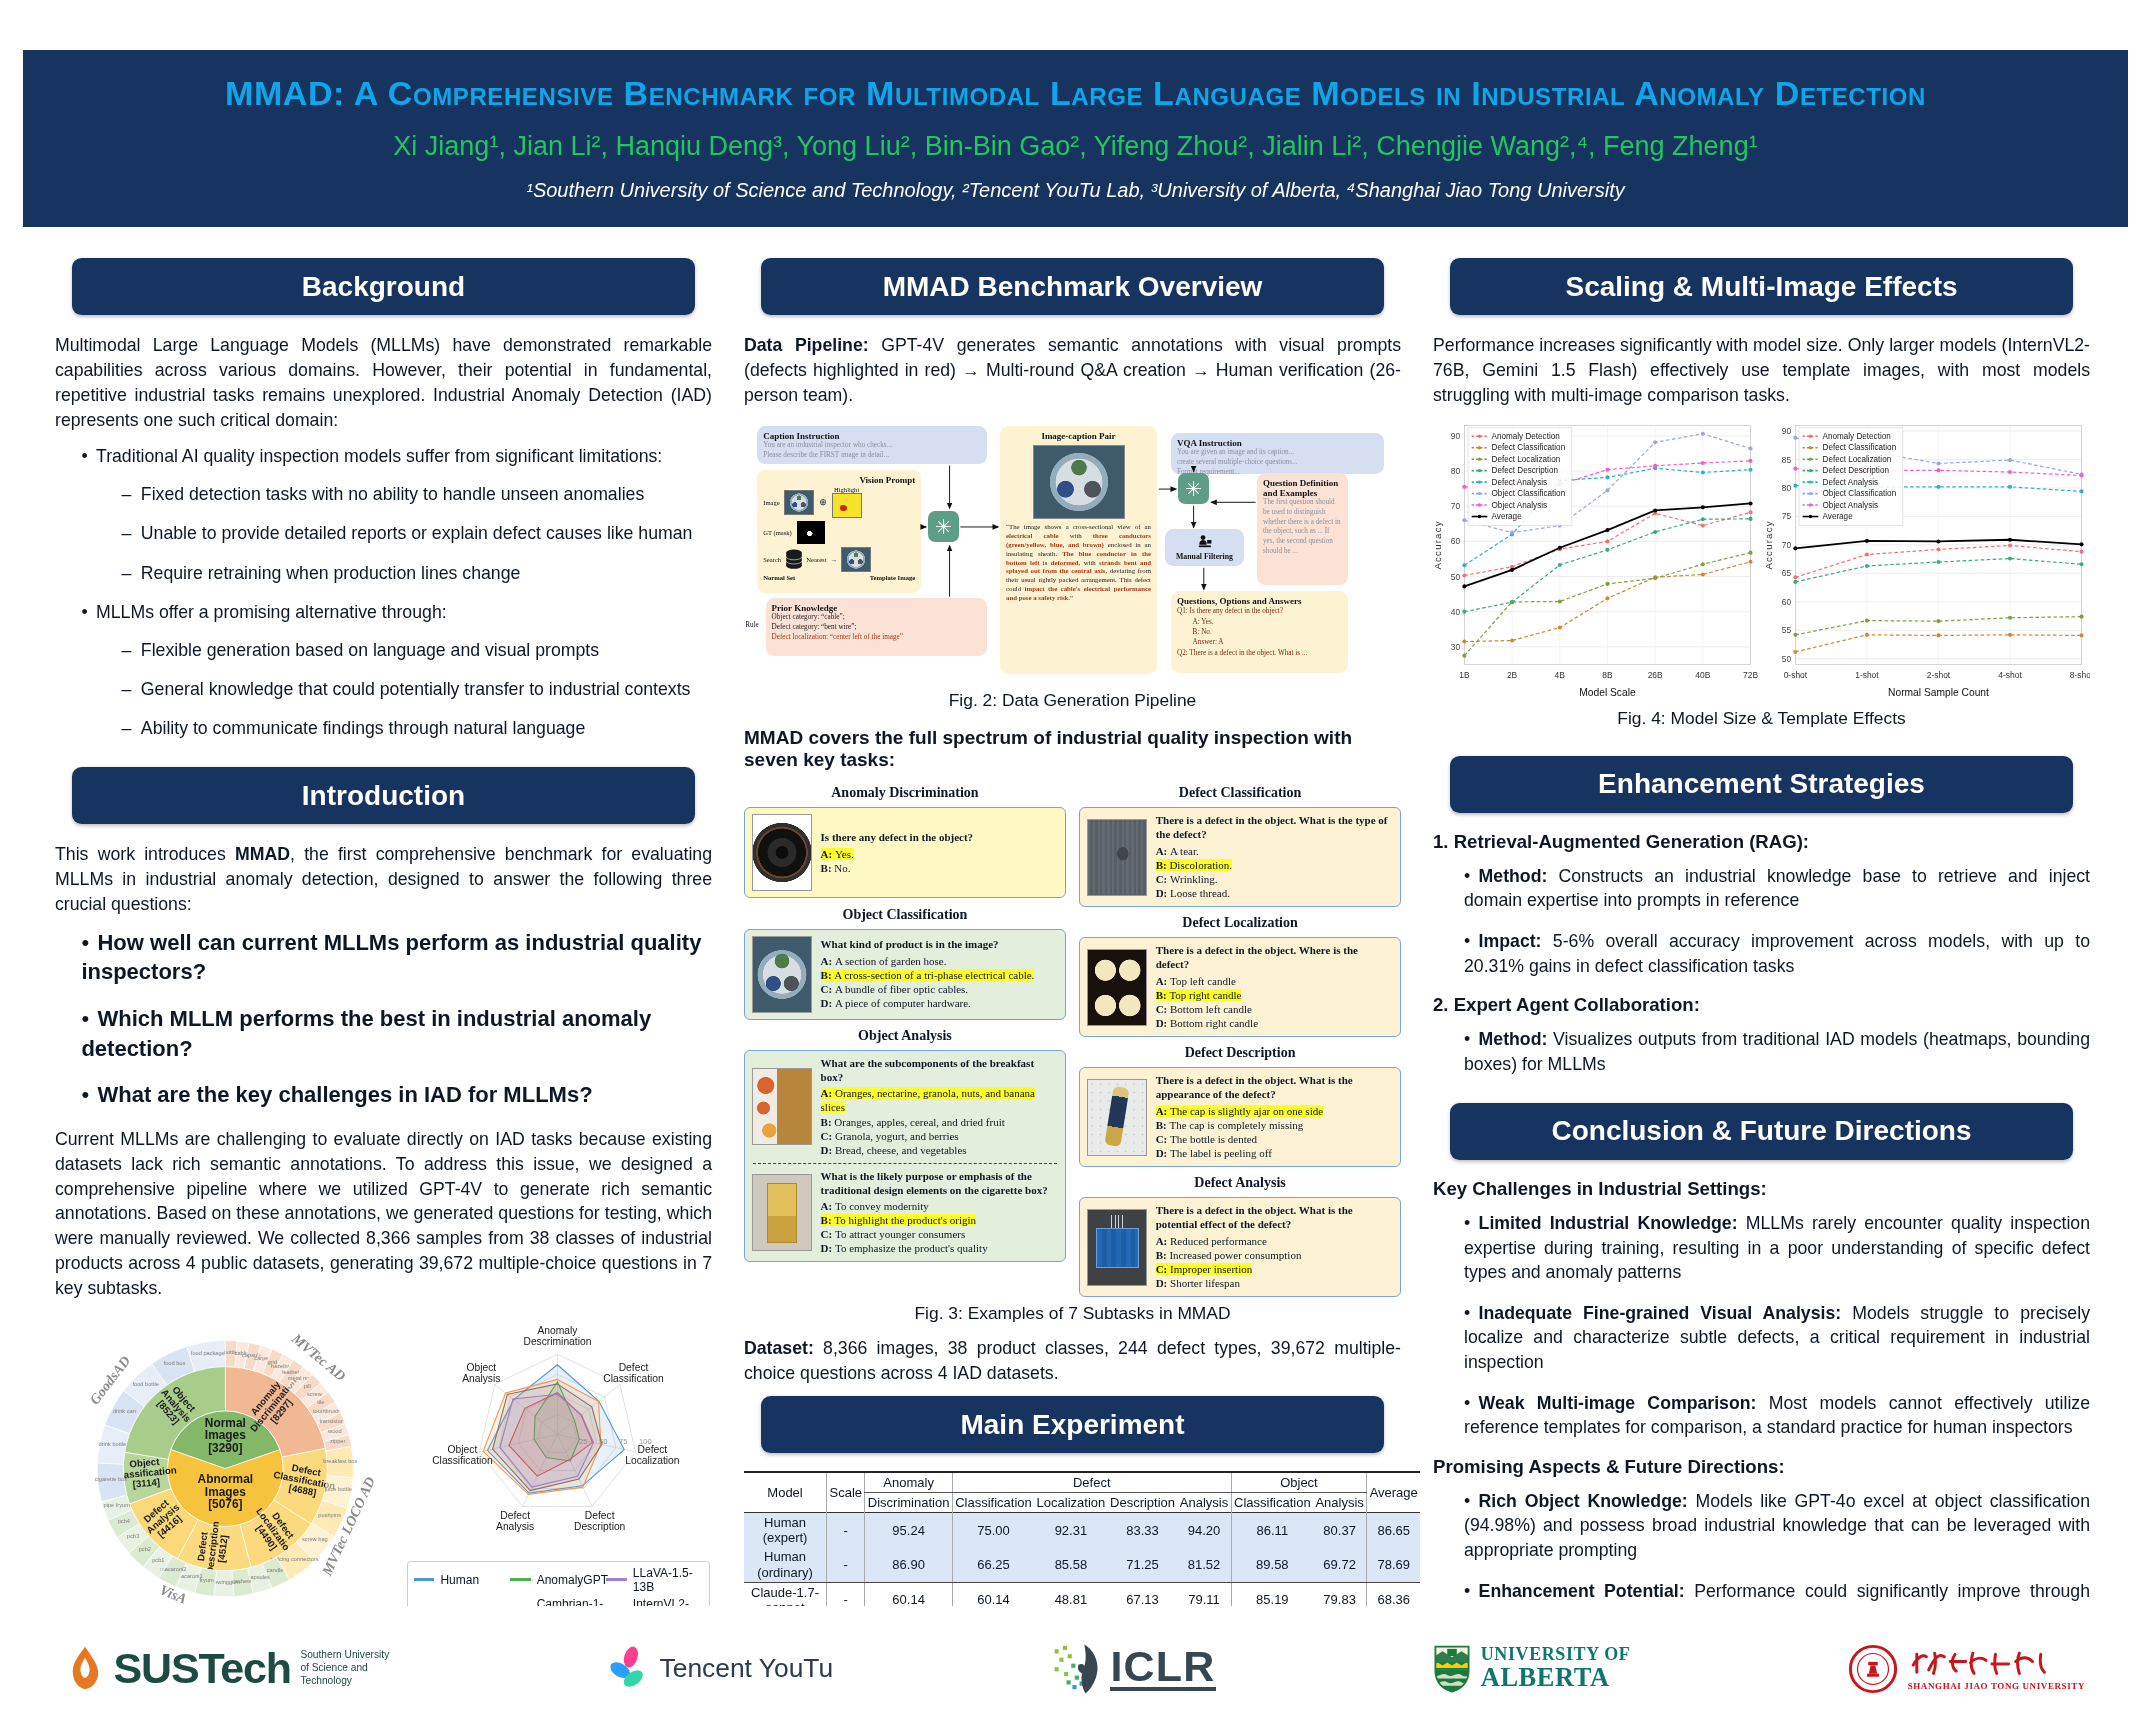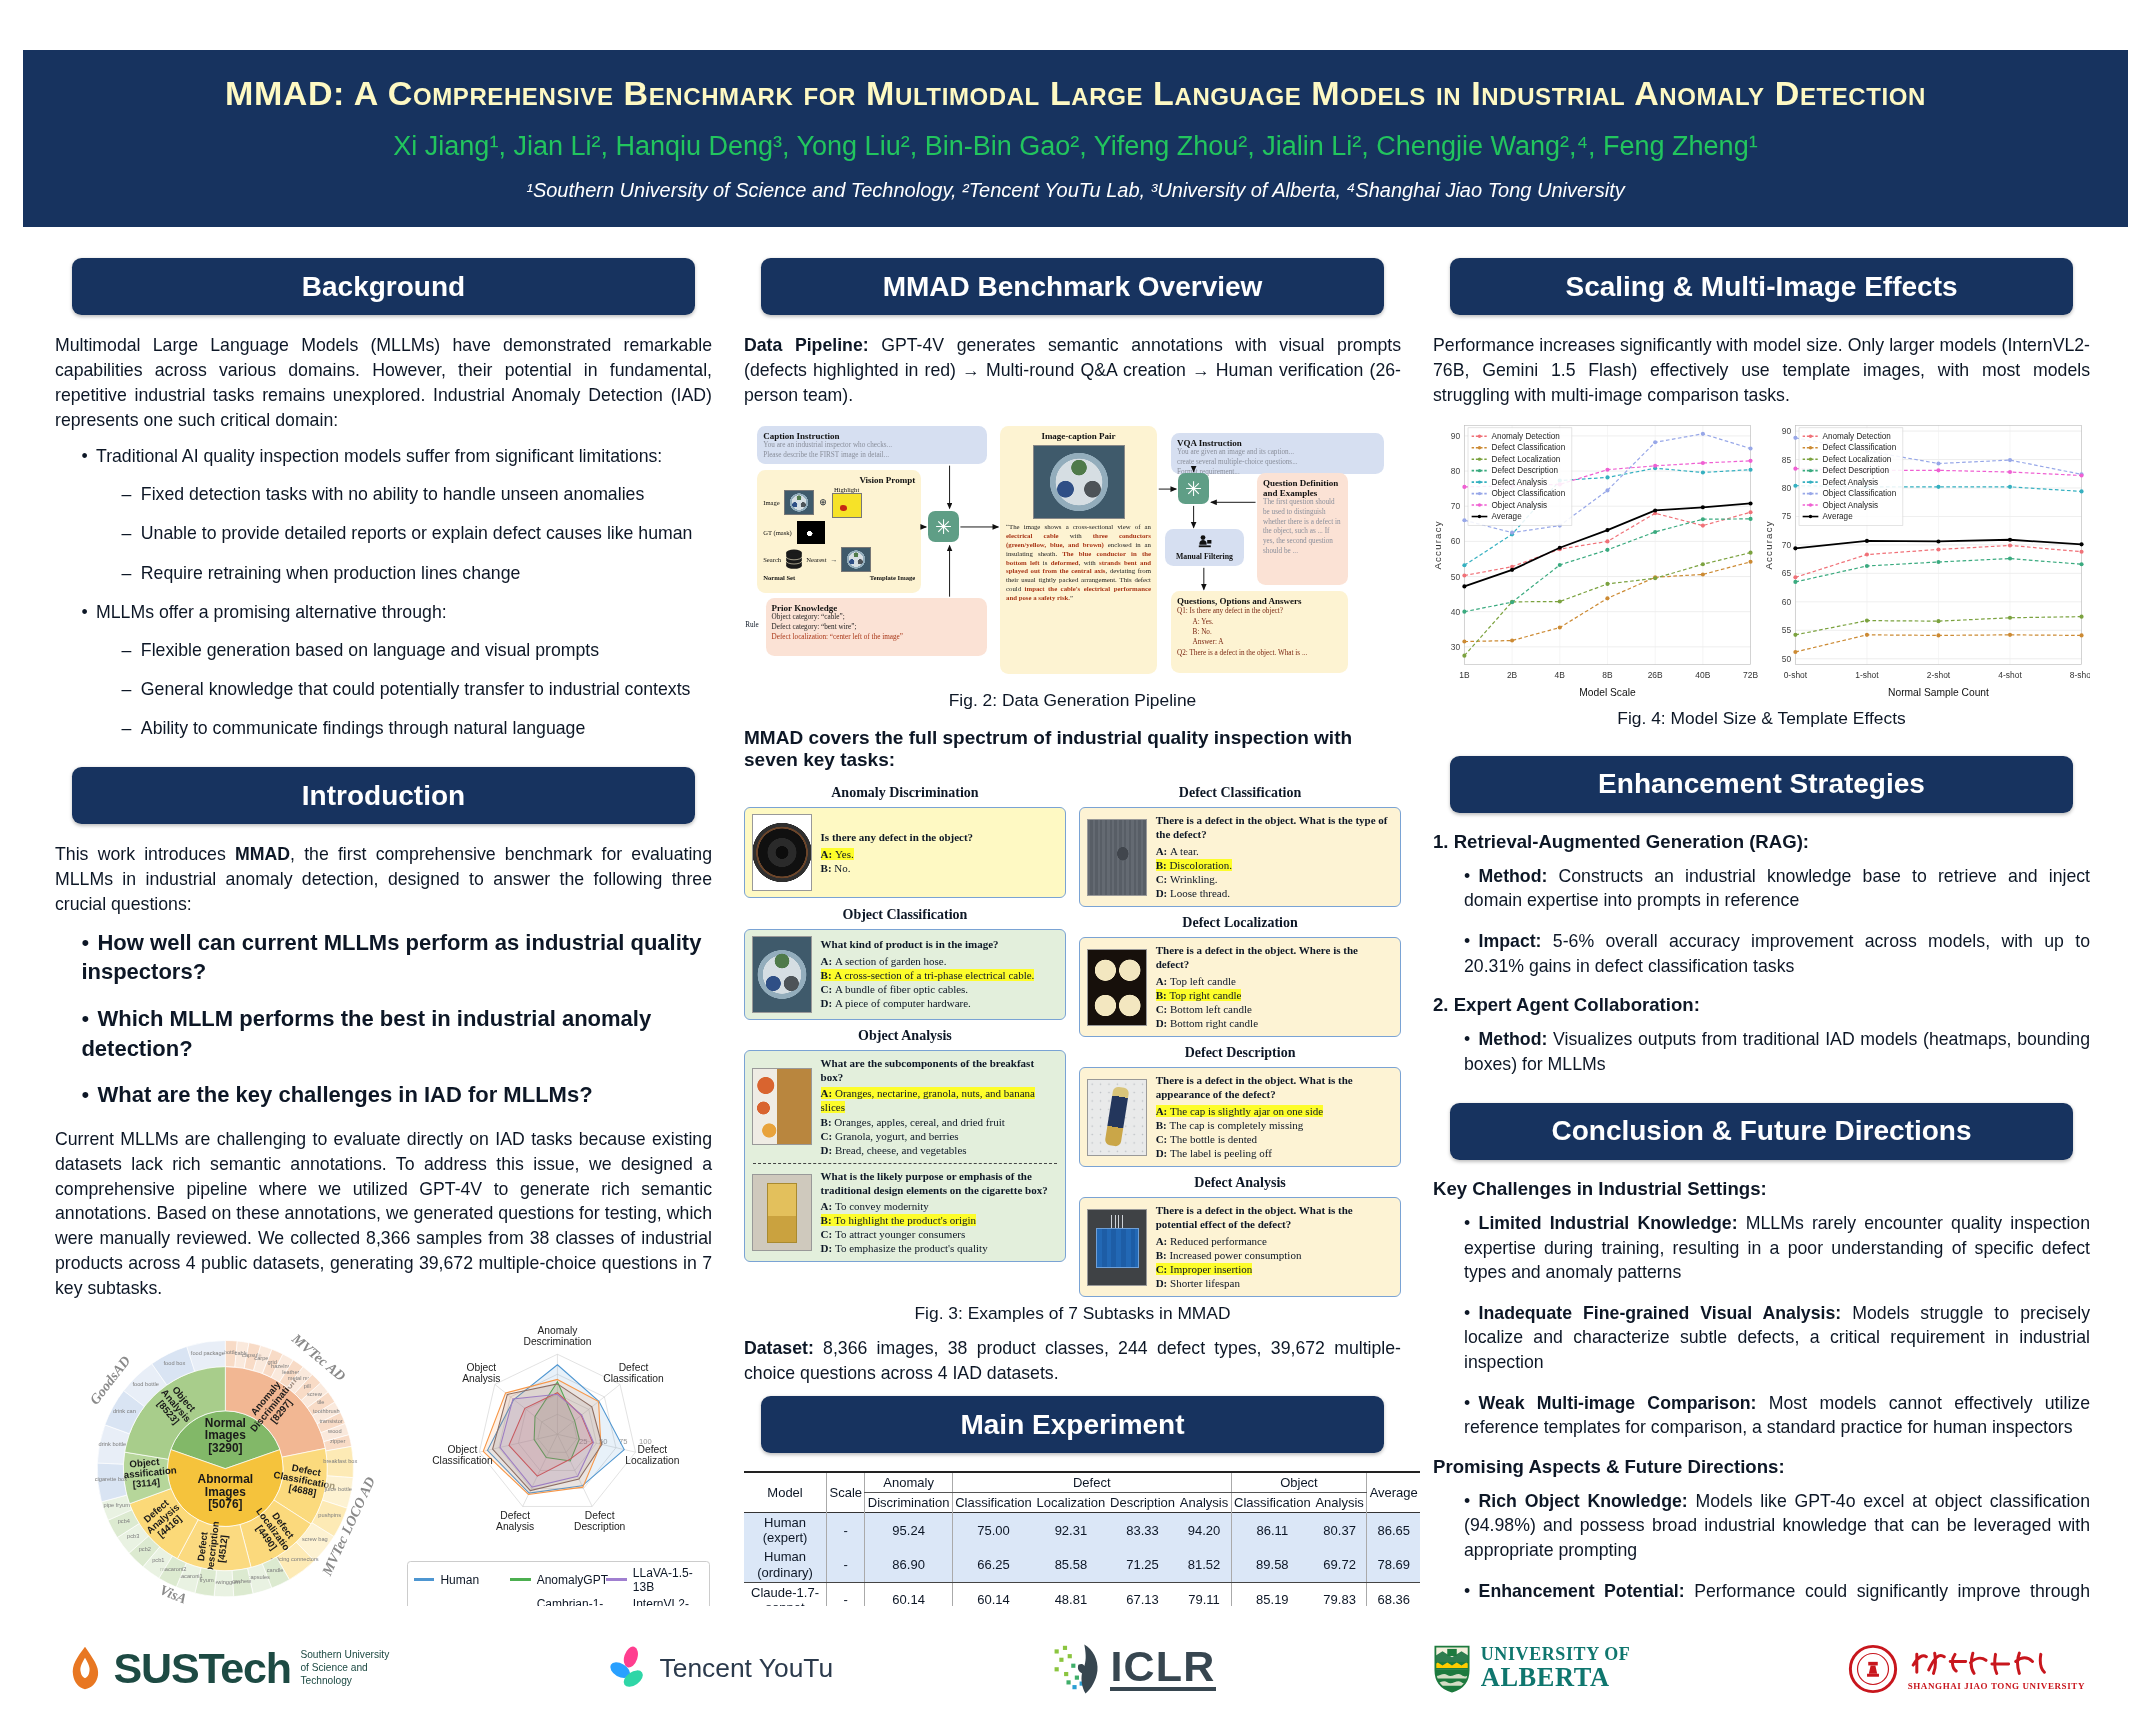--- a/index.html
+++ b/index.html
@@ -1,19 +1,19 @@
 <!DOCTYPE html>
 <html style="font-size:9.6px"><head>
 <meta charset="utf-8">
 <style>
   html,body{margin:0;padding:0;background:#e8e8e8;}
   #poster{position:relative;width:2151px;height:1731px;background:#fff;font-family:"Liberation Sans",sans-serif;color:#0d1726;overflow:hidden;}
   
   .band{margin:50px 23px 0;background:#17335f;text-align:center;padding:24px 18px 25px;}
-  .p-title{color:#fef9c3;font-size:34px;font-weight:bold;font-variant:small-caps;letter-spacing:0.6px;}
+  .p-title{color:#0ea5e9;font-size:34px;font-weight:bold;font-variant:small-caps;letter-spacing:0.6px;}
   .p-authors{color:#22c55e;font-size:27px;margin-top:18px;}
   .p-affil{color:#fff;font-size:20px;margin-top:17px;font-style:italic;}
   
   .cols{display:flex;gap:32px;padding:31px 55px 0;align-items:flex-start;}
   .col{width:657px;flex:0 0 657px;}
   .secbar{background:#17335f;color:#fff;font-size:28px;font-weight:bold;text-align:center;padding:12.6px 0;border-radius:9.6px;margin:0 17px 18px;box-shadow:0 1.8px 3.6px rgba(0,0,0,.25);}
   .secbar.mt{margin-top:26.4px;}
   p.body{font-size:17.7px;line-height:1.4;text-align:justify;margin:0 0 10.8px;}
   .bld{font-weight:bold;}
   ul.b1{list-style:none;margin:12px 0 0;padding:0 0 0 26.4px;font-size:17.7px;line-height:1.4;}

